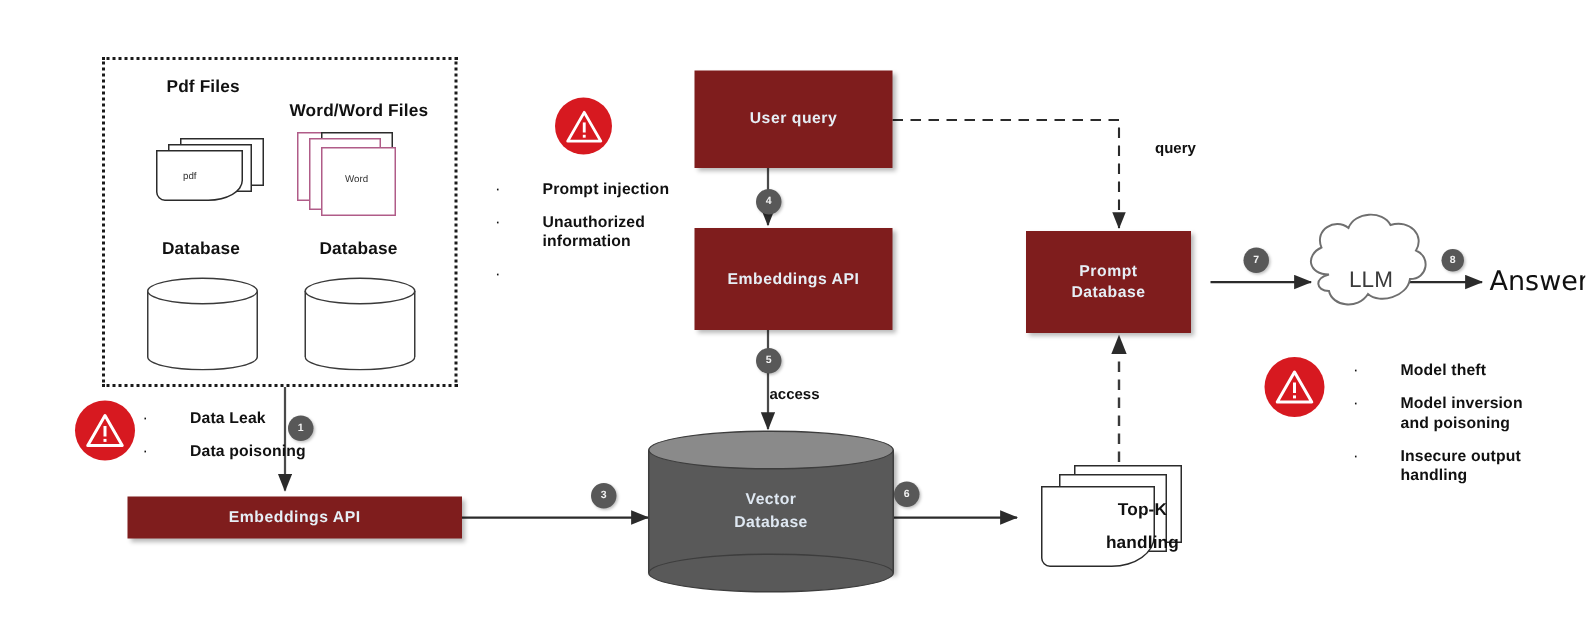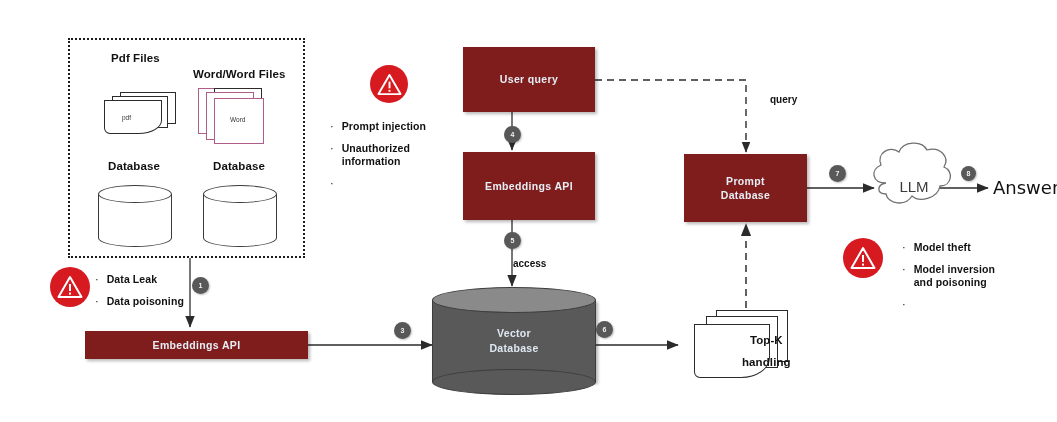--- a/index.html
+++ b/index.html
@@ -138,21 +138,21 @@
 
   
   .bullets{position:absolute;}
   .bullets .bi{
     display:flex;align-items:flex-start;margin-bottom:9px;
   }
   .bullets .bi .dot{
     color:#111;font-size:11px;line-height:13px;margin-right:8px;flex:0 0 auto;
   }
   .bullets .bi .tx{
-    color:#111;font-size:10.5px;font-weight:bold;line-height:13px;letter-spacing:.1px;
+    color:#111;font-size:10.5px;font-weight:bold;line-height:13px;letter-spacing:.1px;margin-left:20px;
   }
 
   
   #wires{position:absolute;left:0;top:0;width:1057px;height:422px;pointer-events:none;}
 </style>
 </head>
 <body>
 
 <div id="canvas">
 
@@ -283,29 +283,29 @@
         <span>Vector</span><br>
         <span>Database</span>
       </span>
     </div>
   </div>
 
   <div class="abs" style="left:686px;top:310px;width:110px;height:70px;">
     <div class="doc" style="left:30px;top:0px;width:72px;height:52px;"></div>
     <div class="doc" style="left:20px;top:6px;width:72px;height:52px;"></div>
     <div class="doc" style="left:8px;top:14px;width:76px;height:54px;border-radius:0 0 38% 6px;"></div>
-    <div class="abs" style="left:8px;top:18px;width:92px;height:44px;display:flex;align-items:center;justify-content:flex-start;text-align:center;line-height:1.4;padding-left:48px;">
+    <div class="abs" style="left:8px;top:18px;width:92px;height:44px;display:flex;align-items:center;justify-content:flex-end;text-align:center;line-height:1.4;">
       <span>
         <span class="lbl">Top-K</span><br>
         <span class="lbl">handling</span>
       </span>
     </div>
   </div>
 
-  <div class="gbox abs" style="left:684px;top:154px;width:123px;height:68px;flex-direction:column;">
+  <div class="gbox abs" style="left:684px;top:154px;width:110px;height:68px;flex-direction:column;">
     <span>Prompt</span>
     <span>Database</span>
   </div>
 
   <div class="abs" style="left:890px;top:178px;width:48px;text-align:center;color:#3b3b3b;font-size:15px;font-family:'Liberation Sans',sans-serif;">LLM</div>
 
   <div class="abs answer-lbl" style="left:993px;top:177px;">Answer</div>
 
   <div class="warn" style="left:843px;top:238px;width:40px;height:40px;">
     <svg width="26" height="24" viewBox="0 0 26 24" aria-hidden="true">
@@ -318,20 +318,21 @@
     <div class="bi">
       <span class="dot">·</span>
       <span class="tx">Model theft</span>
     </div>
     <div class="bi">
       <span class="dot">·</span>
       <span class="tx" style="max-width:96px;">Model inversion and poisoning</span>
     </div>
     <div class="bi">
       <span class="dot">·</span>
+      <span class="tx" style="max-width:90px;">Insecure output handling</span>
     </div>
   </div>
 
   <div class="step" style="left:192px;top:277px;width:17px;height:17px;">1</div>
   <div class="step" style="left:394px;top:322px;width:17px;height:17px;">3</div>
   <div class="step" style="left:504px;top:126px;width:17px;height:17px;">4</div>
   <div class="step" style="left:504px;top:232px;width:17px;height:17px;">5</div>
   <div class="step" style="left:596px;top:321px;width:17px;height:17px;">6</div>
   <div class="step" style="left:829px;top:165px;width:17px;height:17px;">7</div>
   <div class="step" style="left:961px;top:166px;width:15px;height:15px;">8</div>

